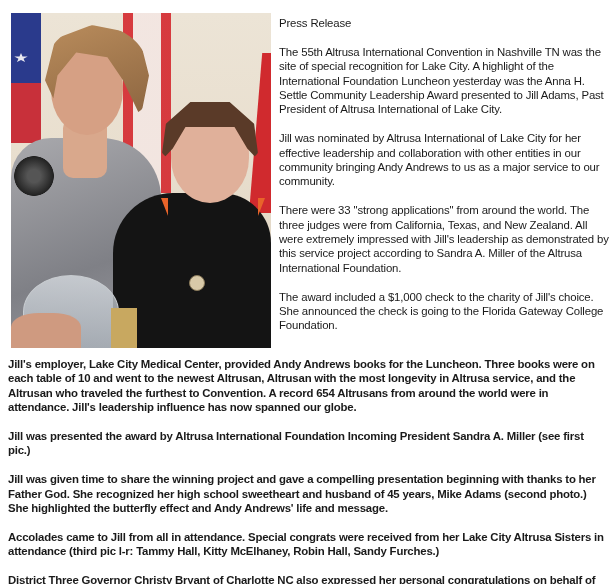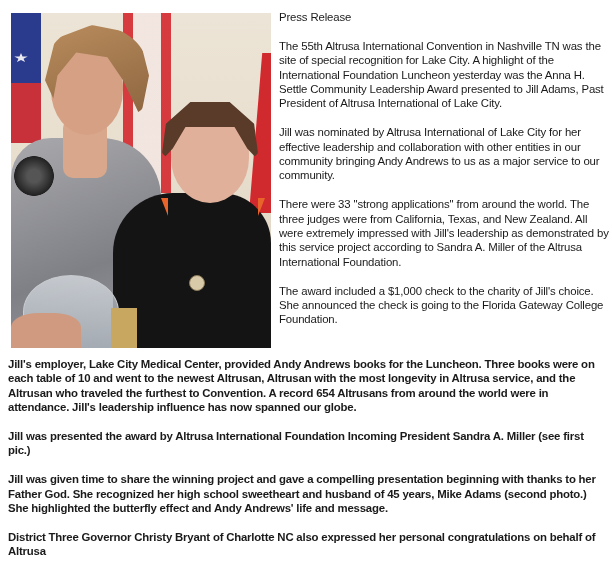--- a/index.html
+++ b/index.html
@@ -8,21 +8,21 @@
     font-family: "Liberation Sans", "DejaVu Sans", sans-serif;
     color: #1a1a1a;
   }
   .photo {
     position: absolute; left: 11px; top: 13px; width: 260px; height: 335px;
     overflow: hidden;
     background: linear-gradient(180deg, #ece4d6 0%, #e9dfcf 40%, #ddd2c0 100%);
   }
   .photo .shape { position: absolute; }
   .text-col {
-    position: absolute; left: 279px; top: 10px; width: 330px;
+    position: absolute; left: 279px; top: 16px; width: 330px;
     font-size: 11.4px; line-height: 14.4px; letter-spacing: -0.15px;
   }
   .text-col p { margin: 0 0 14.4px 0; }
   .full-col {
     position: absolute; left: 8px; top: 357px; width: 600px;
     font-size: 11.4px; line-height: 14.4px; letter-spacing: -0.2px;
   }
   .full-col p { margin: 0 0 14.4px 0; font-weight: bold; }
 </style>
 </head>
@@ -69,14 +69,15 @@
   <p>The 55th Altrusa International Convention in Nashville TN was the site of special recognition for Lake City. A highlight of the International Foundation Luncheon  yesterday was the Anna H. Settle Community Leadership Award presented to Jill Adams, Past President of Altrusa International of Lake City.</p>
   <p>Jill was nominated by Altrusa International of Lake City for her effective leadership and collaboration with other entities in our community bringing Andy Andrews to us as a major service to our community.</p>
   <p>There were 33 "strong applications" from around the world. The three judges were from California, Texas, and New Zealand. All were extremely impressed with Jill's leadership as demonstrated by this service project according to Sandra A. Miller of the Altrusa International Foundation.</p>
   <p>The award included a $1,000 check to the charity of Jill's choice. She announced the check is going to the Florida Gateway College Foundation.</p>
 </div>
 
 <div class="full-col">
   <p>Jill's employer, Lake City Medical Center, provided Andy Andrews books for the Luncheon. Three books were on each table of 10 and went to the newest Altrusan, Altrusan with the most longevity in Altrusa service, and the Altrusan who traveled the furthest to Convention. A record 654 Altrusans from around the world were in attendance. Jill's leadership influence has now spanned our globe.</p>
   <p>Jill was presented the award by Altrusa International Foundation Incoming President Sandra A. Miller (see first pic.)</p>
   <p>Jill was given time to share the winning project and gave a compelling presentation beginning with thanks to her Father God. She recognized her high school sweetheart and husband of 45 years, Mike Adams (second photo.) She highlighted the butterfly effect and Andy Andrews' life and message.</p>
+  <p>Accolades came to Jill from all in attendance.  Special congrats were received from her Lake City Altrusa Sisters in attendance (third pic l-r: Tammy Hall, Kitty McElhaney, Robin Hall, Sandy Furches.)</p>
   <p>District Three Governor Christy Bryant of Charlotte NC also expressed her personal congratulations on behalf of Altrusa</p>
 </div>
 
 </body></html>

